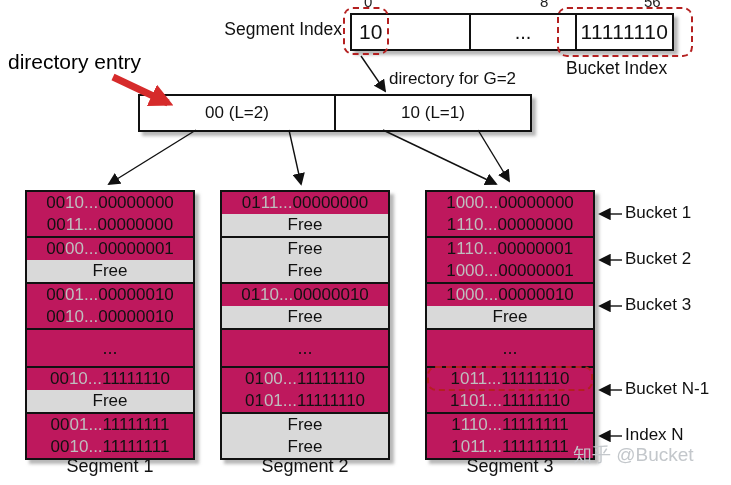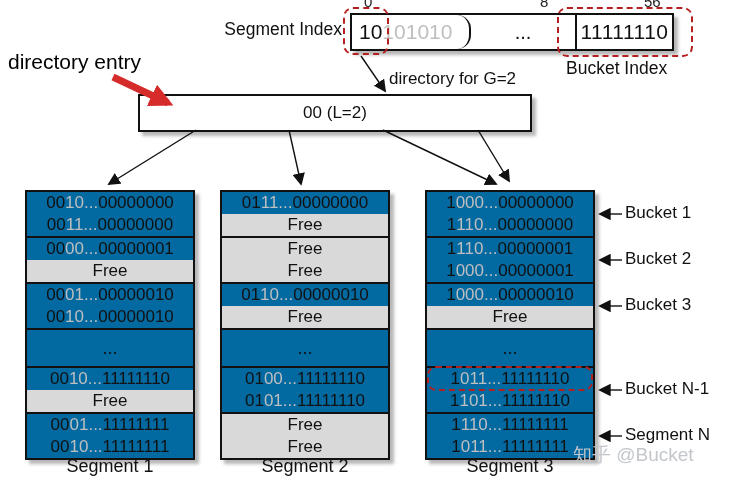--- a/index.html
+++ b/index.html
@@ -12,21 +12,21 @@
   .abs{position:absolute;}
   .lbl{white-space:nowrap;}
 
   
   .hashbox{
     left:350px;top:13px;width:320px;height:34px;
     border:2px solid #111;background:#fff;display:flex;
     box-shadow:4px 4px 3px rgba(125,125,125,.55);
   }
   .hashcell{display:flex;align-items:center;font-size:21px;}
-  .hashcell.c1{width:110px;border-right:2px solid #111;padding-left:7px;border-radius:14px;}
+  .hashcell.c1{width:110px;border-right:2px solid #111;padding-left:7px;}
   .hashcell.c2{width:104px;border-right:2px solid #111;justify-content:center;font-size:20px;}
   .hashcell.c3{flex:1;justify-content:center;letter-spacing:.5px;}
   .graybits{color:#bfbfbf;}
 
   .reddash{
     border:2.5px dashed #b42020;border-radius:10px;background:transparent;
     pointer-events:none;z-index:6;
   }
 
   .bitpos{font-size:15px;color:#222;}
@@ -39,21 +39,21 @@
   
   .dirbox{
     left:138px;top:94px;width:390px;height:34px;border:2px solid #111;background:#fff;
     display:flex;box-shadow:4px 4px 3px rgba(125,125,125,.55);justify-content:space-between;
   }
   .dircell{flex:1;display:flex;align-items:center;justify-content:center;font-size:17px;}
   .dircell + .dircell{border-left:2px solid #111;}
 
   
   .seg{
-    width:166px;border:2px solid #111;background:#0369a1;top:190px;
+    width:166px;border:2px solid #111;background:#be185d;top:190px;
     box-shadow:4px 4px 3px rgba(125,125,125,.55);
   }
   .bucket + .bucket{border-top:2px solid #111;}
   .bucket.ell{height:36px;display:flex;align-items:center;justify-content:center;font-size:18px;}
   .row{height:22px;display:flex;align-items:center;justify-content:center;
        font-size:17px;white-space:pre;}
   .row.free{background:#d9d9d9;}
   .row.hl{position:relative;}
   .row.hl::after{
     content:"";position:absolute;left:0px;right:0px;top:-2px;bottom:-1px;
@@ -73,35 +73,35 @@
 <div class="abs lbl bitpos" style="left:644px;top:-7px;">56</div>
 
 <div class="abs lbl seg-index-label">Segment Index</div>
 <div class="abs lbl bucket-index-label">Bucket Index</div>
 <div class="abs lbl dir-for-label">directory for G=2</div>
 <div class="abs lbl dir-entry-label">directory entry</div>
 
 <div class="abs hashbox">
   <div class="hashcell c1">
       <span>10</span>
-      <span class="graybits">101010</span>
     </div>
   <div class="hashcell c2">
       <span>...</span>
     </div>
   <div class="hashcell c3">
       <span>11111110</span>
     </div>
 </div>
 
 <div class="abs reddash" style="left:343px;top:7px;width:42px;height:44px;"></div>
 <div class="abs reddash" style="left:557px;top:7px;width:132px;height:46px;"></div>
 
 <div class="abs dirbox">
   <div class="dircell">00 (L=2)</div>
+  <div class="dircell">10 (L=1)</div>
 </div>
 
 <div class="abs seg" style="left:25px;">
     <div class="bucket">
       <div class="row"><span>00</span><span class="graybits">10...</span><span>00000000</span></div>
       <div class="row"><span>00</span><span class="graybits">11...</span><span>00000000</span></div>
     </div>
     <div class="bucket">
       <div class="row"><span>00</span><span class="graybits">00...</span><span>00000001</span></div>
       <div class="row free">Free</div>
@@ -168,21 +168,21 @@
   </div>
 
 <div class="abs seg-label" style="left:25px;">Segment 1</div>
 <div class="abs seg-label" style="left:220px;">Segment 2</div>
 <div class="abs seg-label" style="left:425px;">Segment 3</div>
 
 <div class="abs lbl bucket-label" style="top:203px;">Bucket 1</div>
 <div class="abs lbl bucket-label" style="top:249px;">Bucket 2</div>
 <div class="abs lbl bucket-label" style="top:295px;">Bucket 3</div>
 <div class="abs lbl bucket-label" style="top:379px;">Bucket N-1</div>
-<div class="abs lbl bucket-label" style="top:425px;">Segment N</div>
+<div class="abs lbl bucket-label" style="top:425px;">Index N</div>
 
 <div class="abs lbl watermark">知乎 @Bucket</div>
 
 <svg class="overlay" width="731" height="485" viewBox="0 0 731 485">
   <defs>
     <marker id="ah" markerWidth="9" markerHeight="9" viewBox="0 0 10 10" refX="8.5" refY="5" orient="auto">
       <path d="M0,0 L10,5 L0,10 z" fill="#111"></path>
     </marker>
     <marker id="ahr" markerWidth="3.4" markerHeight="3.4" viewBox="0 0 10 10" refX="7.5" refY="5" orient="auto">
       <path d="M0,0 L10,5 L0,10 z" fill="#d62b2b"></path>

